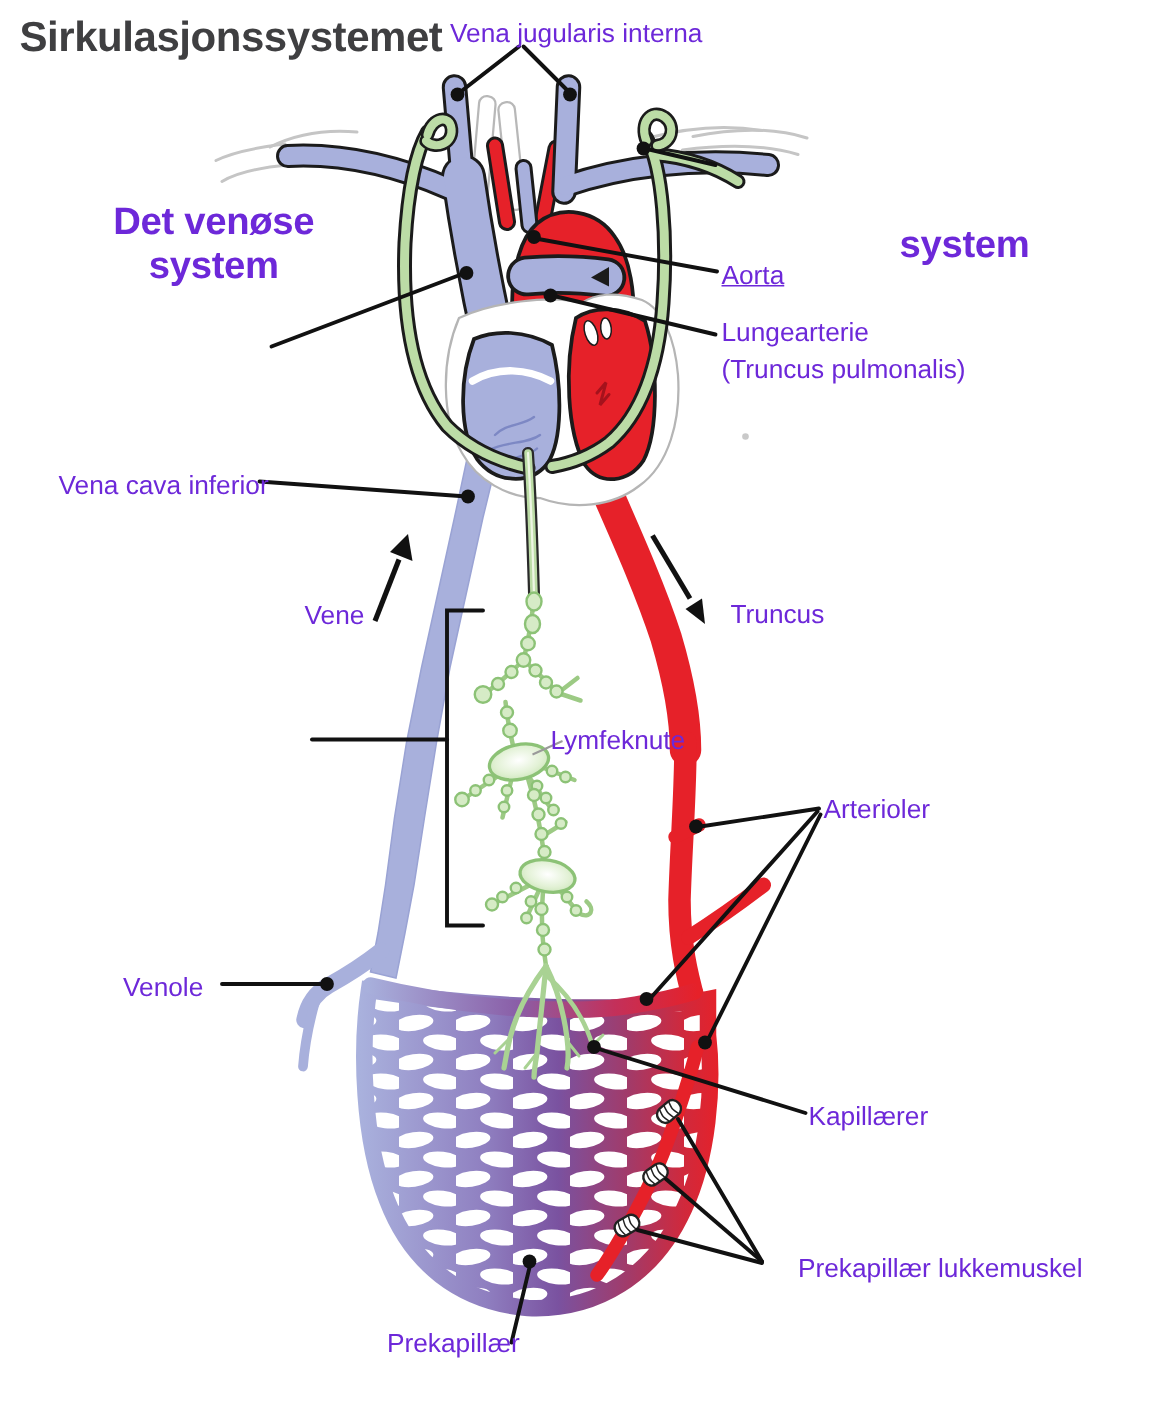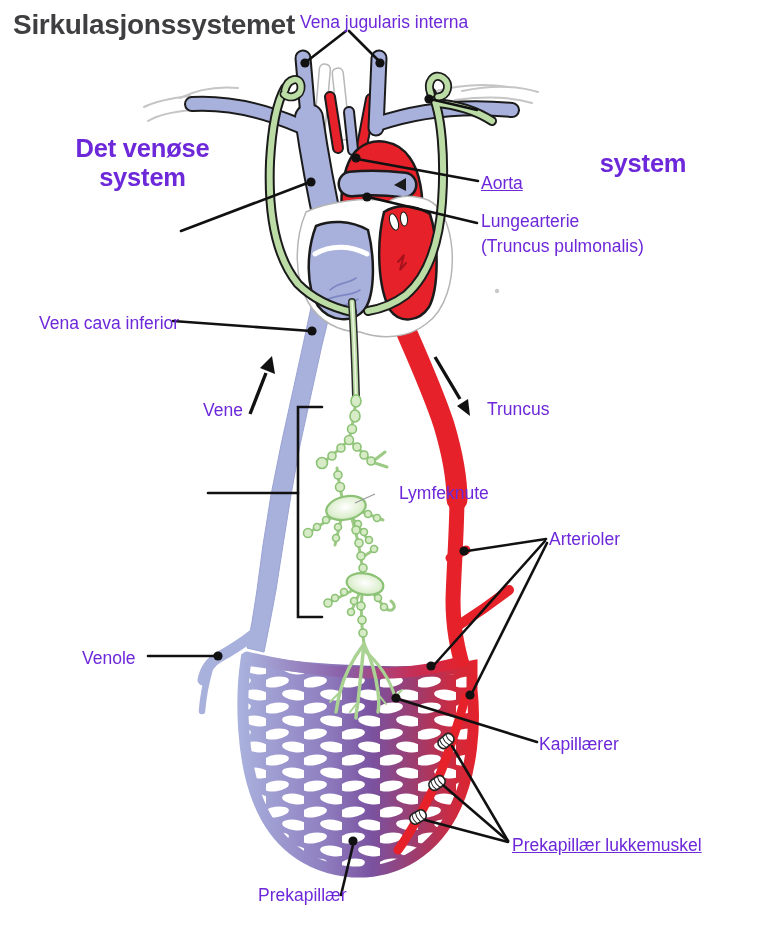--- a/index.html
+++ b/index.html
@@ -341,25 +341,25 @@
 </div>
 
 
 <div class="lbl" style="left:39px;top:312px;">Vena cava inferior</div>
 
 <div class="lbl" style="left:203px;top:399px;">Vene</div>
 
 <div class="lbl" style="left:487px;top:398px;">Truncus</div>
 
 
-<div class="lbl" style="left:367px;top:482px;margin-left:32px;">Lymfeknute</div>
+<div class="lbl" style="left:367px;top:482px;">Lymfeknute</div>
 
 <div class="lbl" style="left:549px;top:528px;">Arterioler</div>
 
 <div class="lbl" style="left:82px;top:647px;">Venole</div>
 
 <div class="lbl" style="left:539px;top:733px;">Kapillærer</div>
 
-<div class="lbl" style="left:512px;top:834px;text-decoration:underline;">Prekapillær lukkemuskel</div>
+<div class="lbl" style="left:532px;top:834px;">Prekapillær lukkemuskel</div>
 
 <div class="lbl" style="left:258px;top:884px;">Prekapillær</div>
 
 </div>
 
 </body></html>

